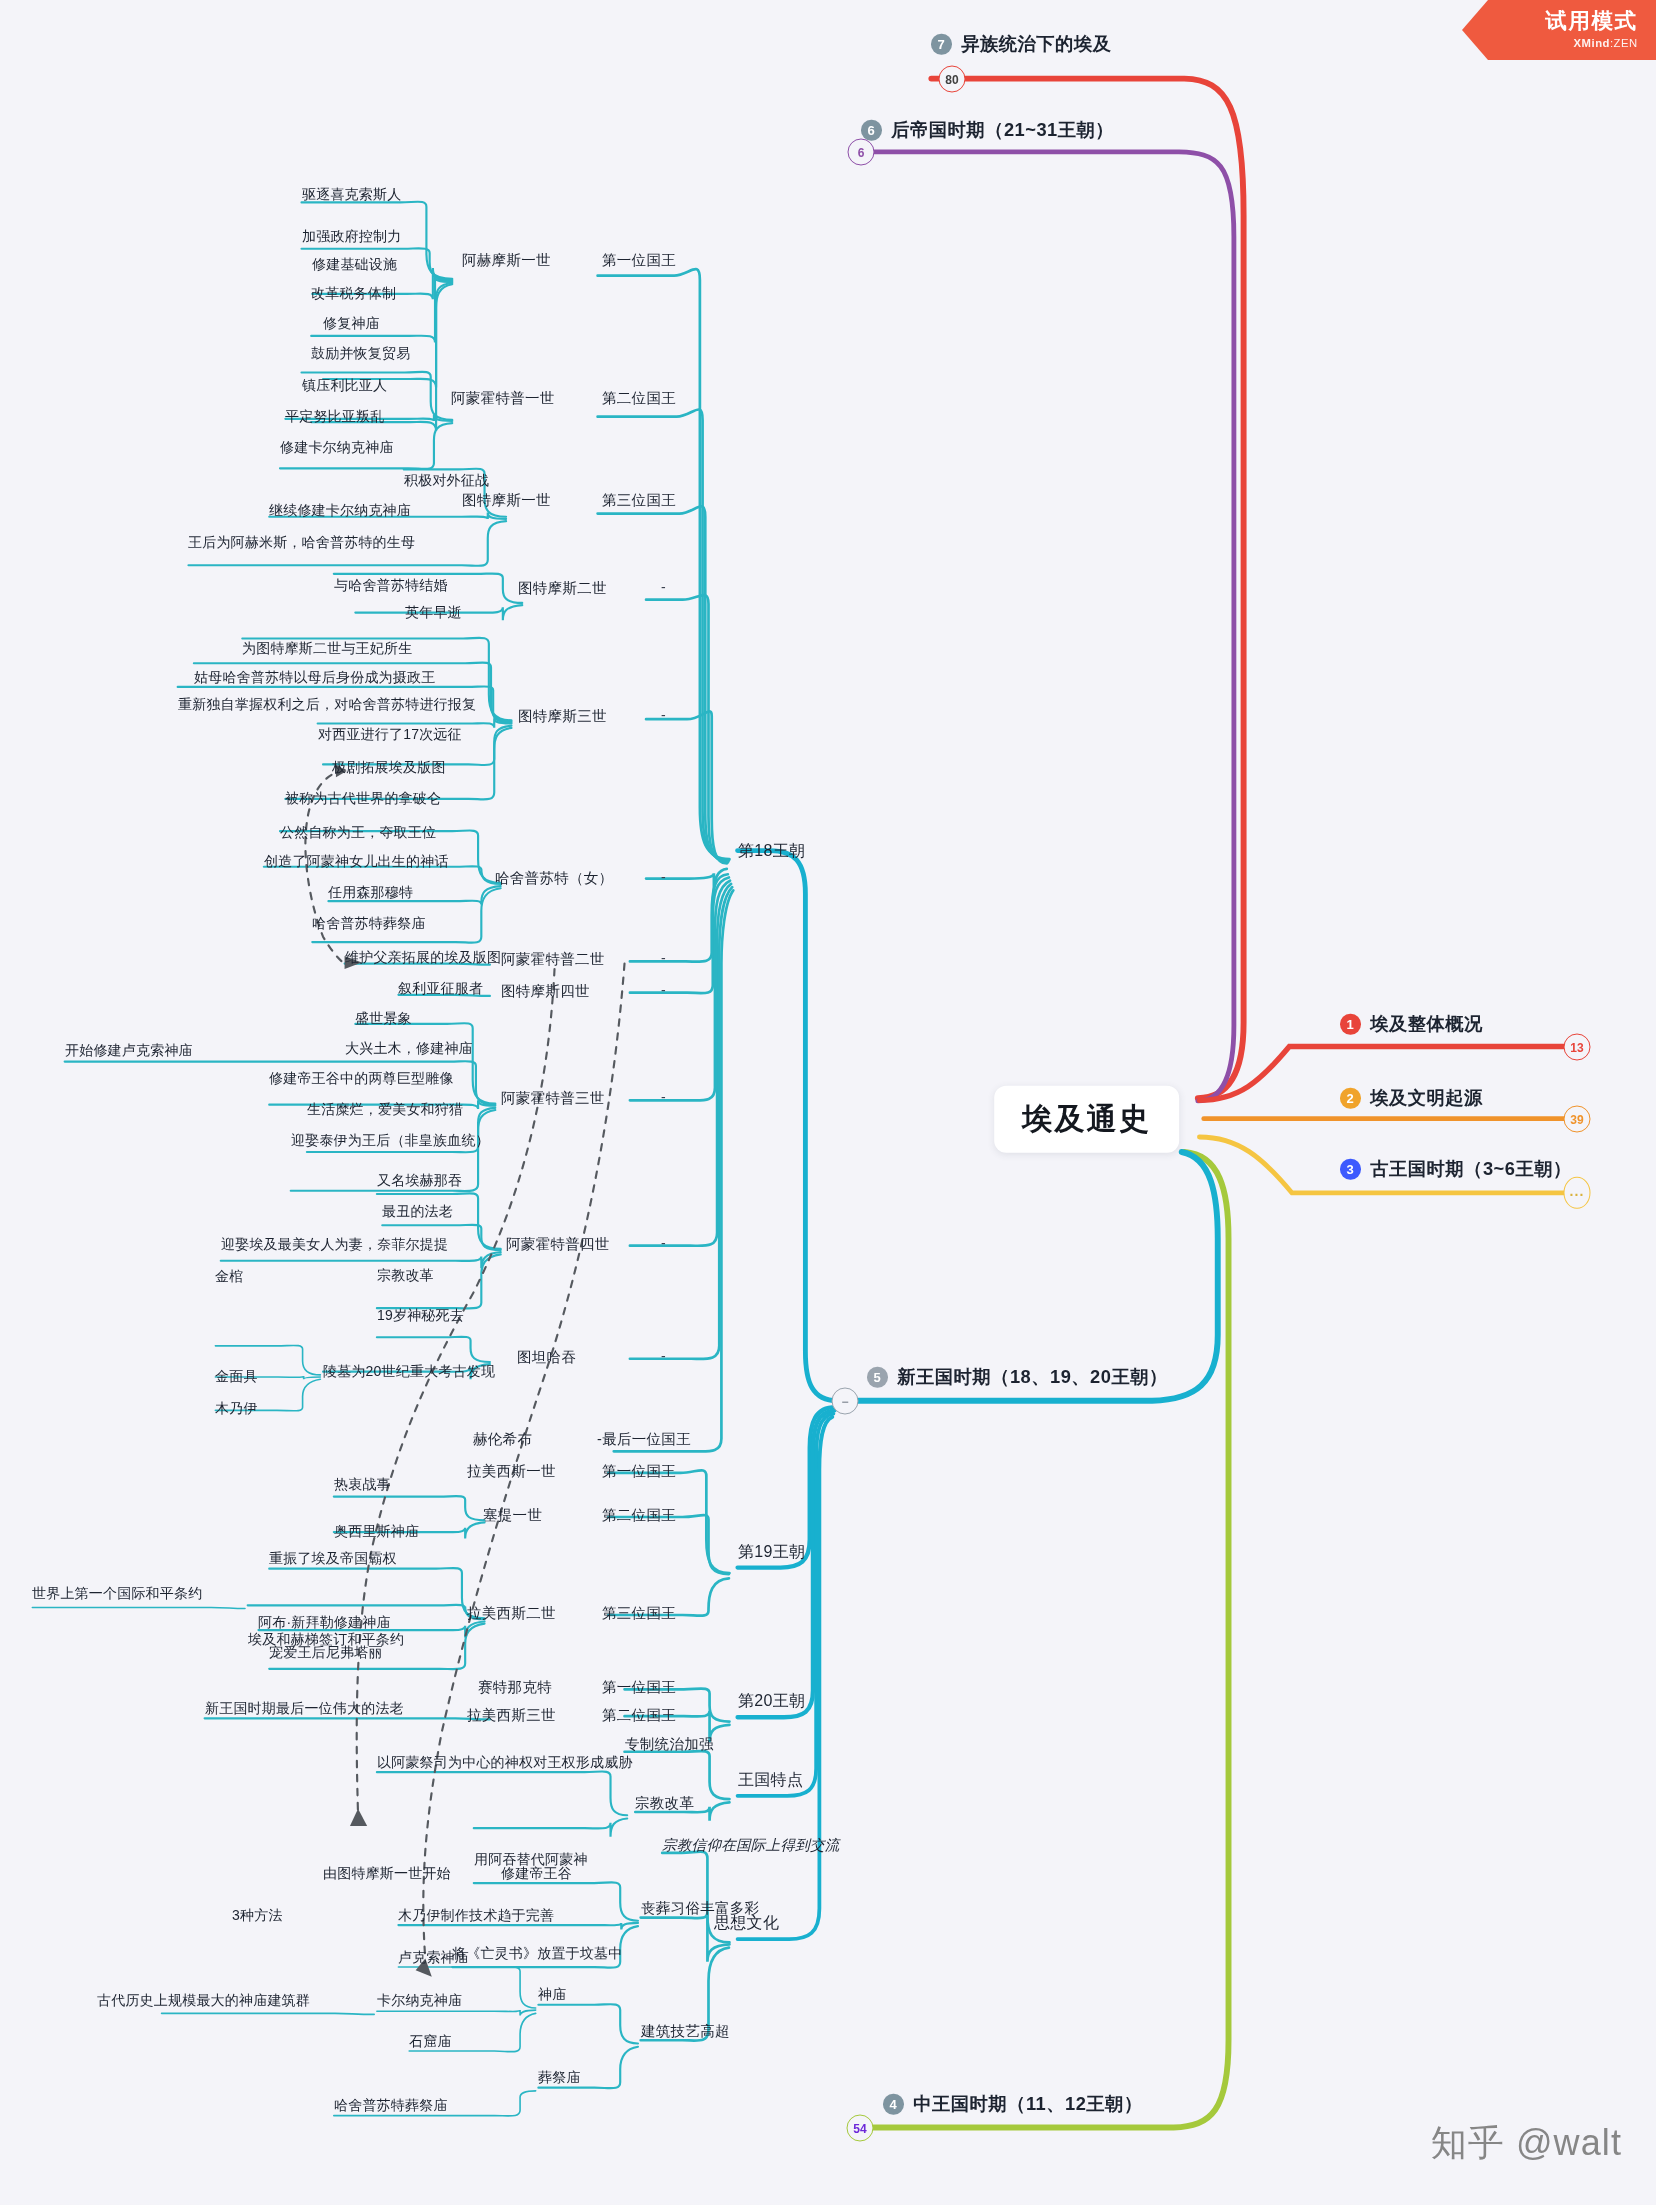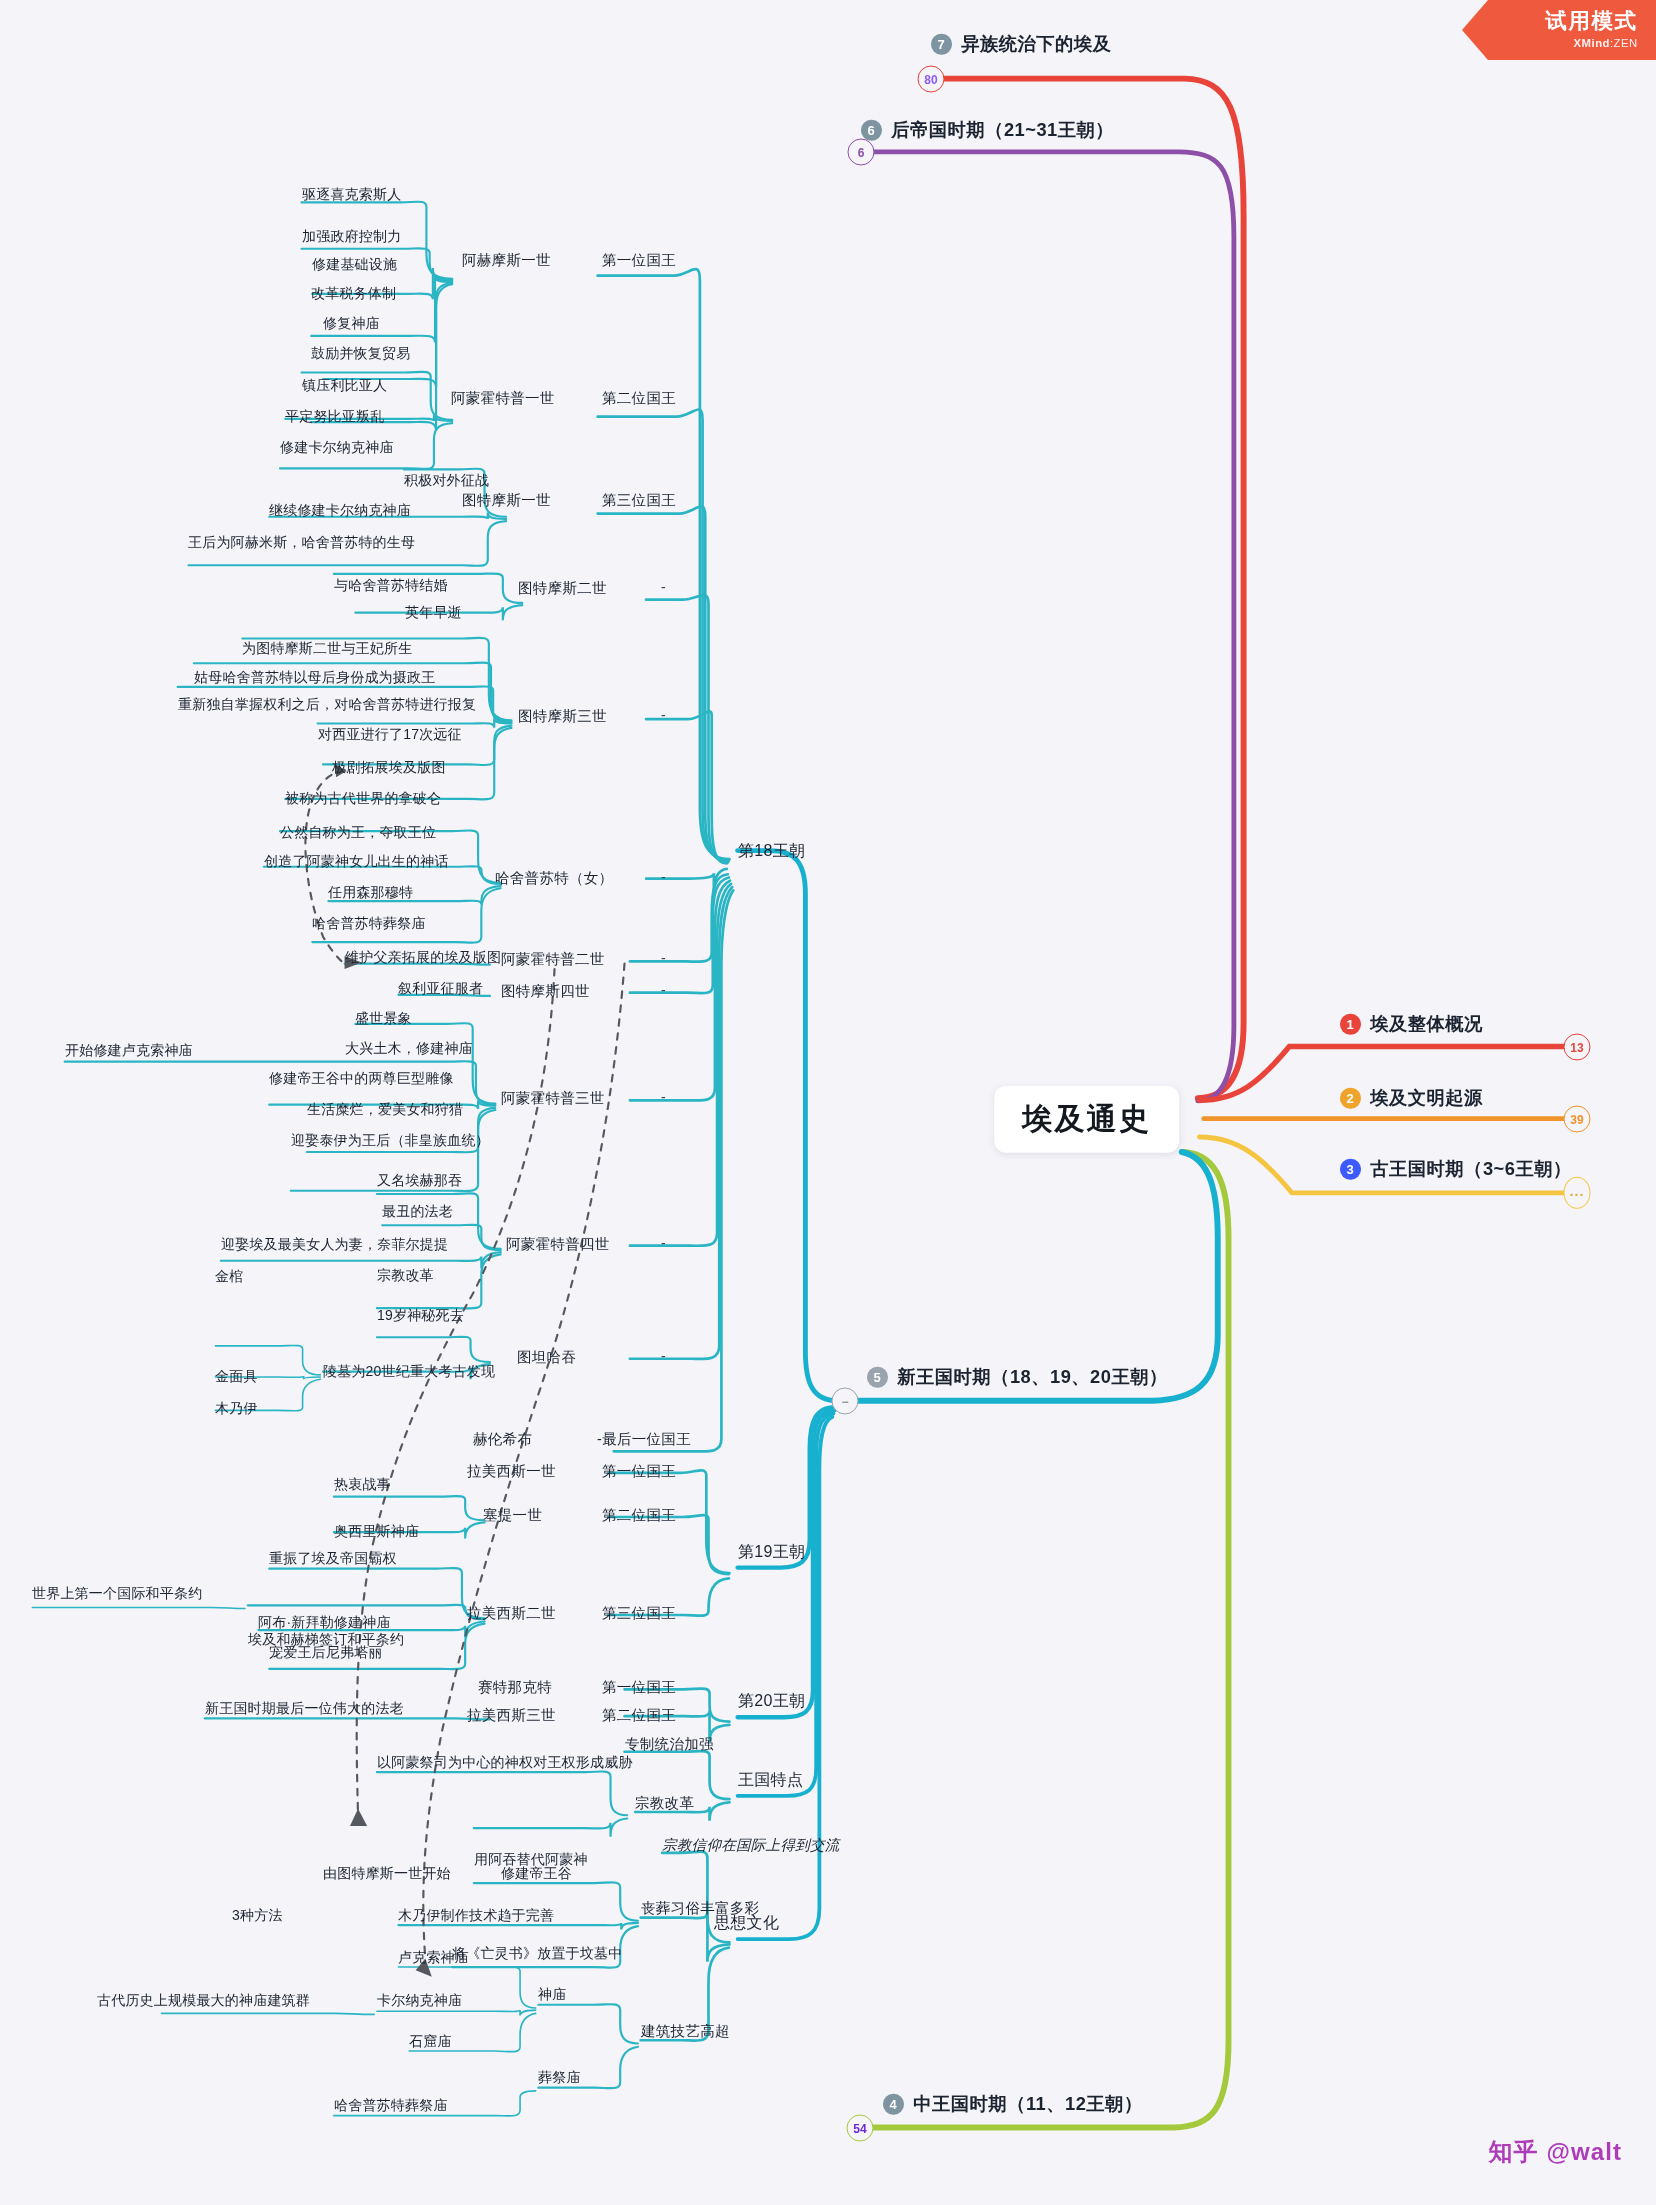--- a/index.html
+++ b/index.html
@@ -56,21 +56,21 @@
     display:flex;flex-direction:column;align-items:flex-end;
     justify-content:center;padding-right:18.3px;box-sizing:border-box;
   }
   .ribbon .t{font-size:21.5px;font-weight:700;letter-spacing:1.6px;line-height:1;}
   .ribbon .s{font-size:11.3px;letter-spacing:0.5px;margin-top:4.3px;opacity:.92;}
   .ribbon .s b{font-weight:700;}
 
   
   .watermark{
     position:absolute;right:34px;bottom:37px;
-    font-size:24px;font-weight:700;color:#a21caf;opacity:.85;
+    font-size:36px;font-weight:400;color:#737373;opacity:.85;
     letter-spacing:1.1px;
   }
 </style>
 </head>
 <body>
 
 <div id="canvas">
 
   <svg class="links" viewBox="0 0 3076 4096">
     <g fill="none" stroke-linecap="round">
@@ -263,21 +263,21 @@
     <div class="t">试用模式</div>
     <div class="s"><b>XMind</b><span>:ZEN</span></div>
   </div>
 
   <div class="node central" style="left:1179px;top:1119px;transform:translate(-100%,-50%);">埃及通史</div>
 
   <div class="node main-topic" style="left:931px;top:44px;">
     <span class="numbadge" style="background:#7e94a0;">7</span>
     <span>异族统治下的埃及</span>
   </div>
-  <div class="count" style="left:931px;top:79px;border-color:#e8443a;color:#8b5cf6;">80</div>
+  <div class="count" style="left:952px;top:79px;border-color:#e8443a;color:#404040;">80</div>
 
   <div class="node main-topic" style="left:861px;top:130px;">
     <span class="numbadge" style="background:#7e94a0;">6</span>
     <span>后帝国时期（21~31王朝）</span>
   </div>
   <div class="count" style="left:861px;top:152px;border-color:#8e4fa8;color:#8e4fa8;">6</div>
 
   <div class="node main-topic" style="left:1340px;top:1024px;">
     <span class="numbadge" style="background:#e8443a;">1</span>
     <span>埃及整体概况</span>

